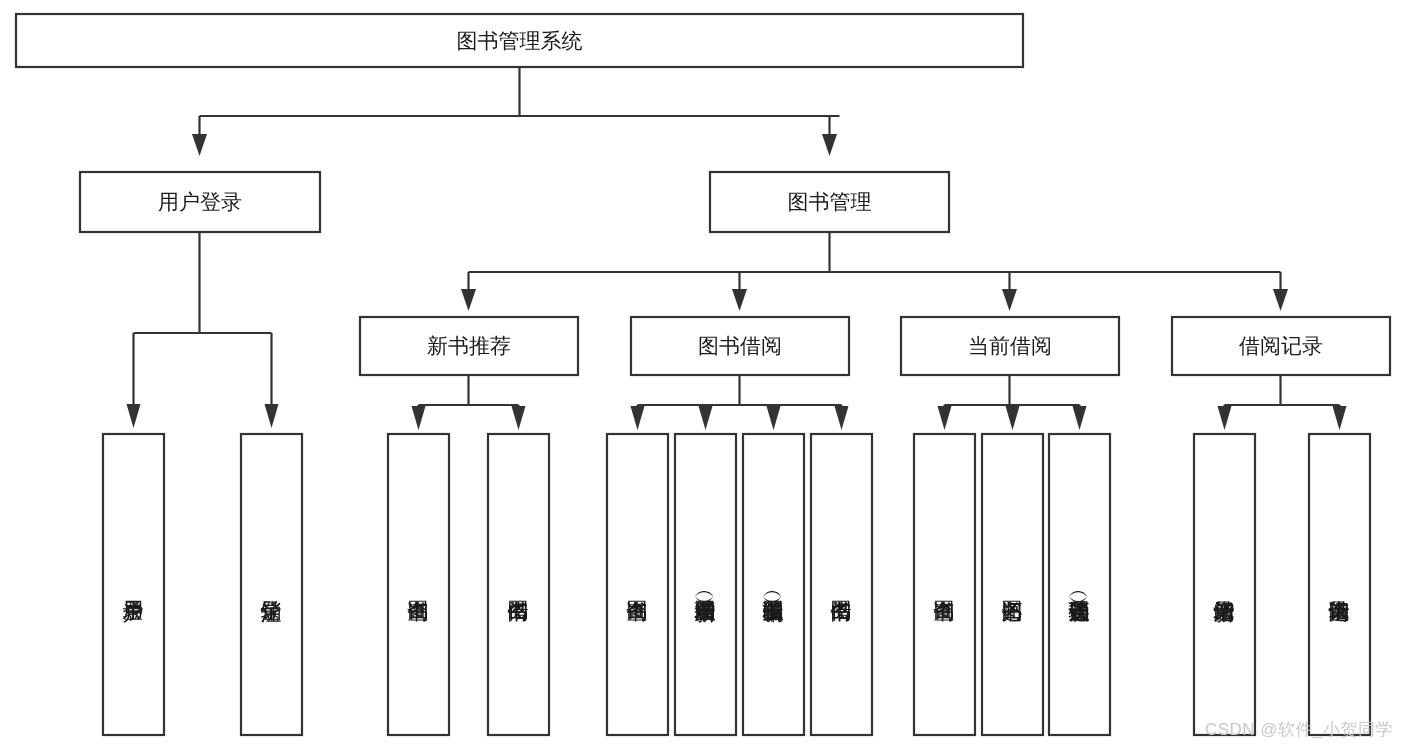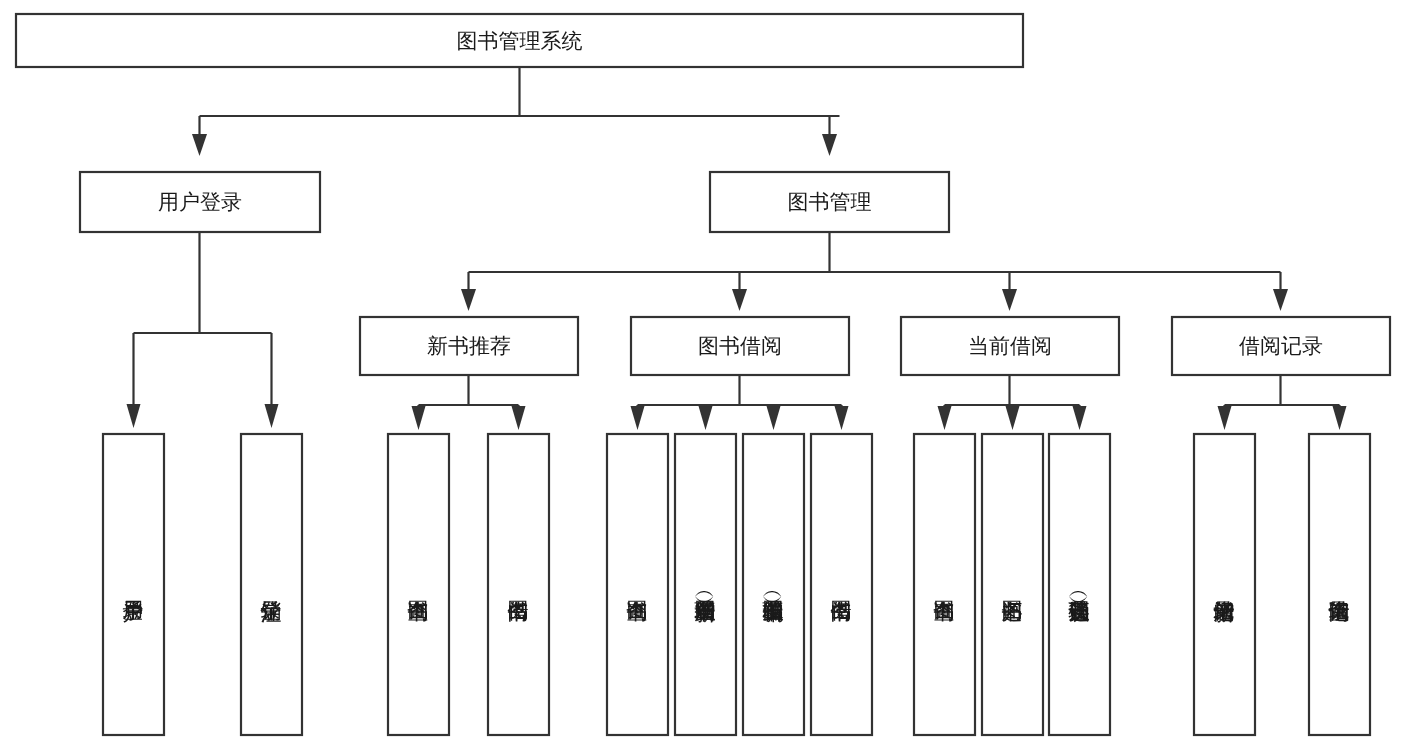--- a/index.html
+++ b/index.html
@@ -242,13 +242,14 @@
       <text class="node-label-v" x="1224.5" y="584" style="writing-mode:vertical-rl; text-orientation:upright;" dominant-baseline="central">新增借阅记录</text>
     </g>
 
     <g>
       <rect class="box-rect" x="1309" y="434" width="61" height="301"></rect>
       <text class="node-label-v" x="1339.5" y="584" style="writing-mode:vertical-rl; text-orientation:upright;" dominant-baseline="central">查询借阅记录</text>
     </g>
 
   </svg>
 
+  <div class="watermark">CSDN @软件_小贺同学</div>
 </div>
 
 </body></html>

